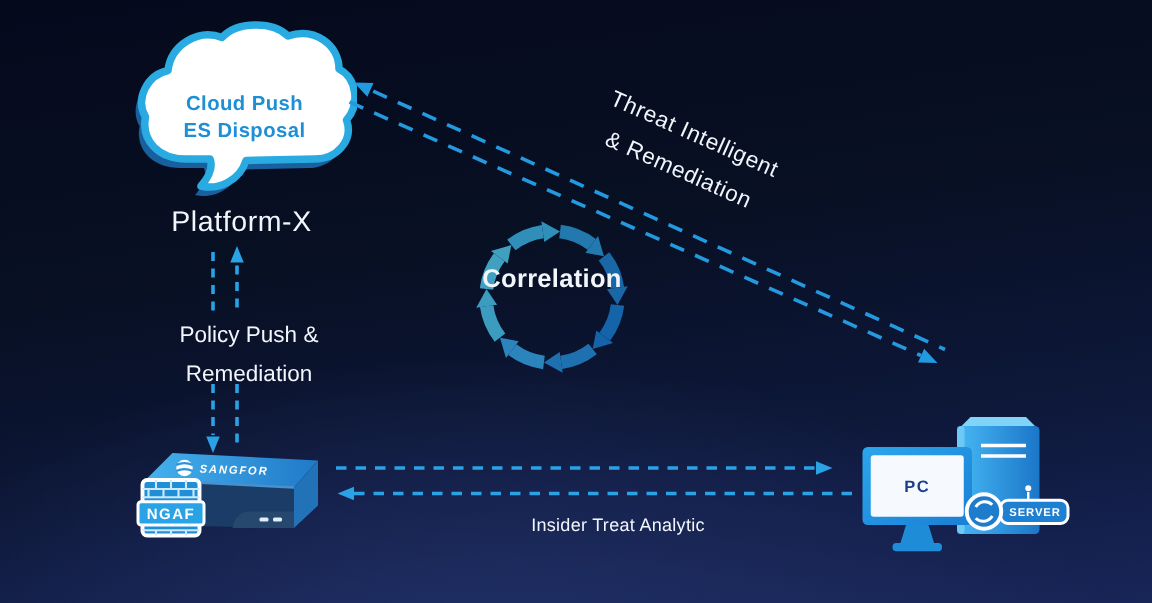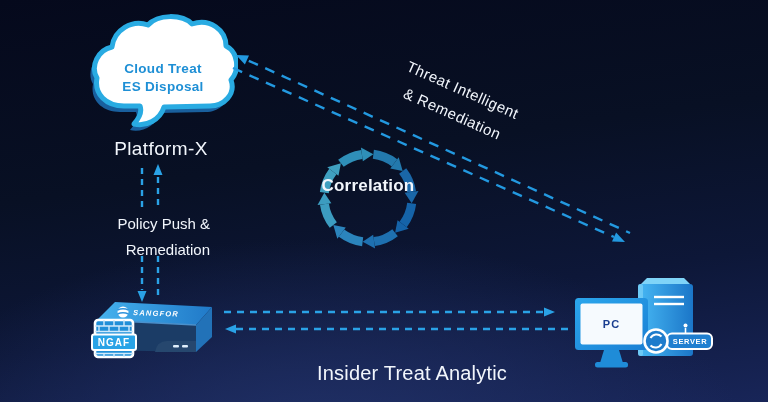--- a/index.html
+++ b/index.html
@@ -11,47 +11,47 @@
       linear-gradient(172deg, #05091c 0%, #081024 40%, #0d1738 70%, #182558 100%);
   }
   .abs{position:absolute;}
   .txt{position:absolute;color:#f2f6fc;text-align:center;}
   .cloud-title{
     left:92px;top:60px;width:142px;
     color:#1e8fd5;font-weight:bold;font-size:13.5px;line-height:18px;
     letter-spacing:.3px;
   }
   .platform{left:95px;top:138px;width:132px;font-size:19px;letter-spacing:.4px;}
-  .policy{left:78px;top:211px;width:132px;font-size:15px;line-height:26px;text-align:right;}
+  .policy{left:100px;top:211px;width:132px;font-size:15px;line-height:26px;}
   .ringlabel{left:305px;top:173px;width:126px;font-weight:bold;font-size:17px;line-height:25px;letter-spacing:.2px;}
   .threat{
     left:368px;top:76px;width:178px;height:54px;
     font-size:15px;line-height:26px;letter-spacing:.5px;
     transform:rotate(24deg);
   }
   .sync{left:240px;top:280px;width:270px;font-size:16px;letter-spacing:.2px;}
-  .insider{left:277px;top:343px;width:270px;font-size:20px;letter-spacing:.2px;margin-top:19px;}
+  .insider{left:277px;top:343px;width:270px;font-size:12px;letter-spacing:.2px;}
 </style>
 </head>
 <body>
 
 <div class="stage">
 
   <svg class="abs" style="left:90px;top:14px" width="148" height="126" viewBox="0 0 148 126">
     <path d="M 34 92 C 16 92 4 80 7 64 C 0 52 8 36 22 33 C 24 16 42 5 58 11
              C 68 0 92 0 102 10 C 120 4 136 16 136 32 C 148 38 150 56 141 66
              C 146 80 134 92 120 92 L 74 93 C 70 106 56 113 44 110
              C 50 103 52 97 50 92 Z" transform="translate(-4,6)" fill="#1c6fb4" opacity="0.85"></path>
     <path d="M 34 92 C 16 92 4 80 7 64 C 0 52 8 36 22 33 C 24 16 42 5 58 11
              C 68 0 92 0 102 10 C 120 4 136 16 136 32 C 148 38 150 56 141 66
              C 146 80 134 92 120 92 L 74 93 C 70 106 56 113 44 110
              C 50 103 52 97 50 92 Z" fill="#ffffff" stroke="#29abe2" stroke-width="5" stroke-linejoin="round"></path>
   </svg>
   <div class="txt cloud-title">
-    <div>Cloud Treat</div>
+    <div>Cloud Push</div>
     <div>ES Disposal</div>
   </div>
   <div class="txt platform">Platform-X</div>
 
   <svg class="abs" style="left:130px;top:162px" width="40" height="142" viewBox="0 0 40 142">
     <g stroke="#2aa2e6" stroke-width="2.4" stroke-dasharray="6 5" fill="none">
       <path d="M 12 6 V 46"></path>
         <path d="M 12 94 V 128"></path>
       <path d="M 28 15 V 46"></path>
         <path d="M 28 94 V 136"></path>

